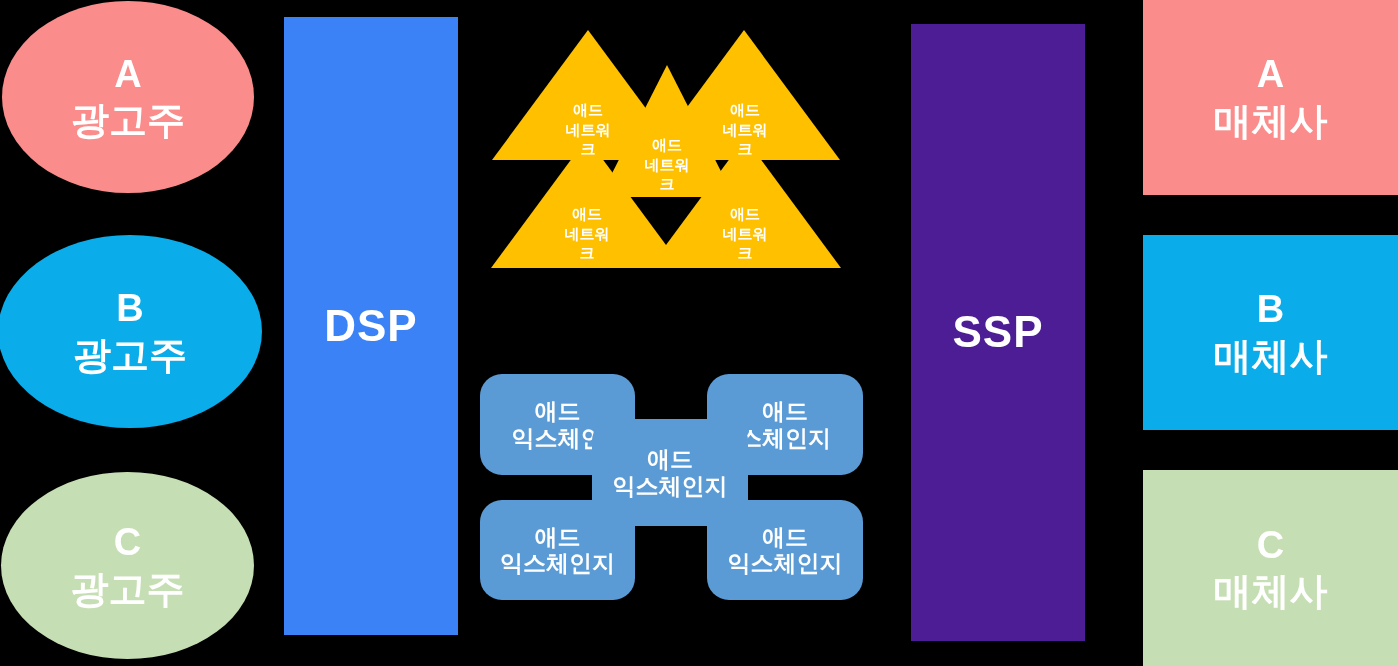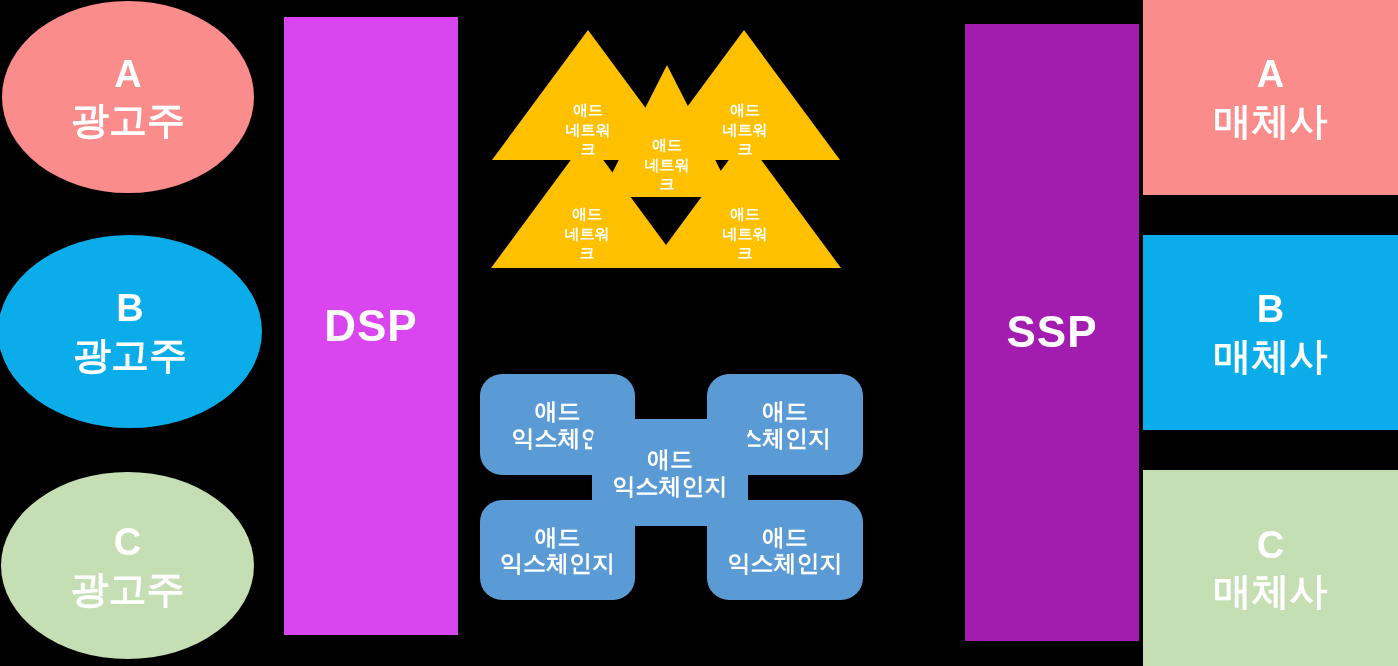--- a/index.html
+++ b/index.html
@@ -47,21 +47,21 @@
   <div class="abs ellipse center-flex" style="left: -2px; top: 235px; width: 264px; height: 193px; background: rgb(10, 172, 233);">
     <div class="label big-label">B
 광고주</div>
   </div>
 
   <div class="abs ellipse center-flex" style="left: 1px; top: 472px; width: 253px; height: 187px; background: rgb(198, 222, 179);">
     <div class="label big-label">C
 광고주</div>
   </div>
 
-  <div class="abs center-flex" style="left: 284px; top: 17px; width: 174px; height: 618px; background: #d946ef;">
+  <div class="abs center-flex" style="left: 284px; top: 17px; width: 174px; height: 618px; background: #3b82f6;">
     <div class="label pillar-label">DSP</div>
   </div>
 
   <svg class="abs" style="left:0; top:0;" width="1398" height="666" viewBox="0 0 1398 666">
     <polygon points="587,138 491,268 683,268" fill="#FFC000"></polygon>
     <polygon points="745,138 649,268 841,268" fill="#FFC000"></polygon>
     <polygon points="588,30 492,160 684,160" fill="#FFC000"></polygon>
     <polygon points="744,30 648,160 840,160" fill="#FFC000"></polygon>
     <polygon points="667,65 600,197 734,197" fill="#FFC000"></polygon>
   </svg>
@@ -100,21 +100,21 @@
   <div class="abs xchg-box center-flex" style="left: 707px; top: 500px; width: 156px; height: 100px; background: rgb(91, 155, 213);">
     <div class="label xchg-label">애드
 익스체인지</div>
   </div>
 
   <div class="abs xchg-box center-flex" style="left: 592px; top: 419px; width: 156px; height: 107px; background: rgb(91, 155, 213);">
     <div class="label xchg-label">애드
 익스체인지</div>
   </div>
 
-  <div class="abs center-flex" style="left: 965px; top: 24px; width: 174px; height: 617px; background: #a21caf;">
+  <div class="abs center-flex" style="left: 911px; top: 24px; width: 174px; height: 617px; background: #4c1d95;">
     <div class="label pillar-label">SSP</div>
   </div>
 
   <div class="abs center-flex" style="left: 1143px; top: 0px; width: 255px; height: 195px; background: rgb(250, 140, 140);">
     <div class="label big-label">A
 매체사</div>
   </div>
 
   <div class="abs center-flex" style="left: 1143px; top: 235px; width: 255px; height: 195px; background: rgb(10, 172, 233);">
     <div class="label big-label">B

